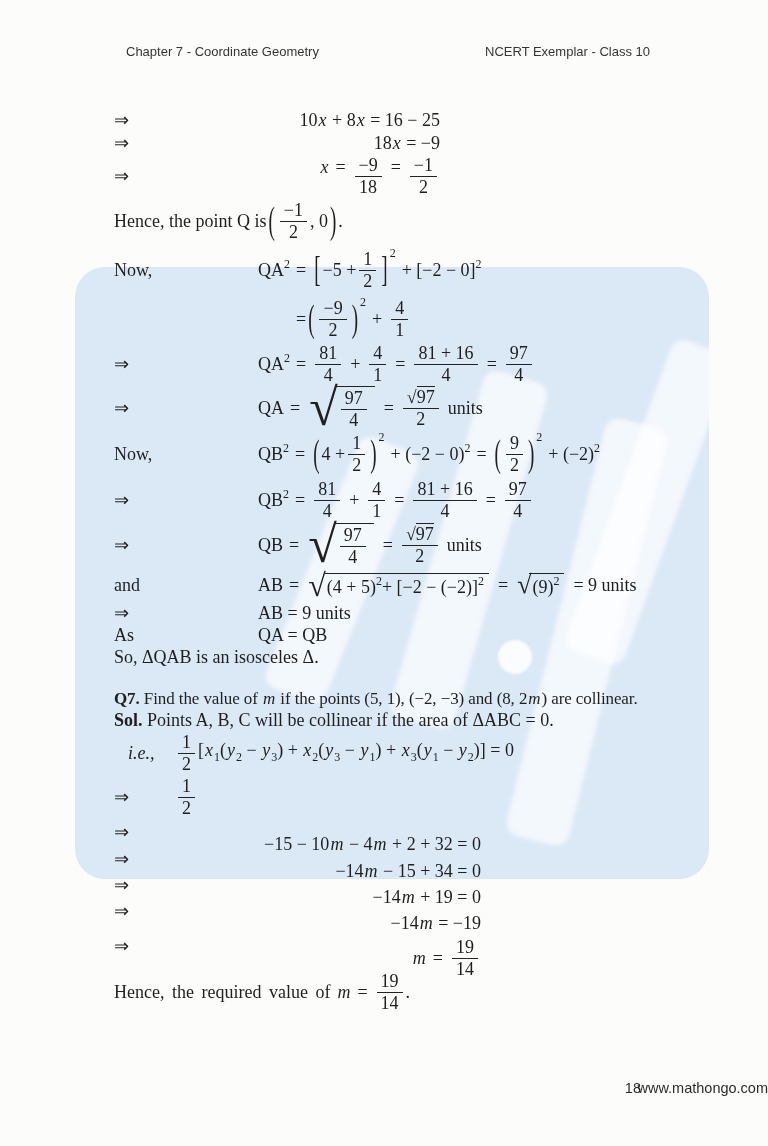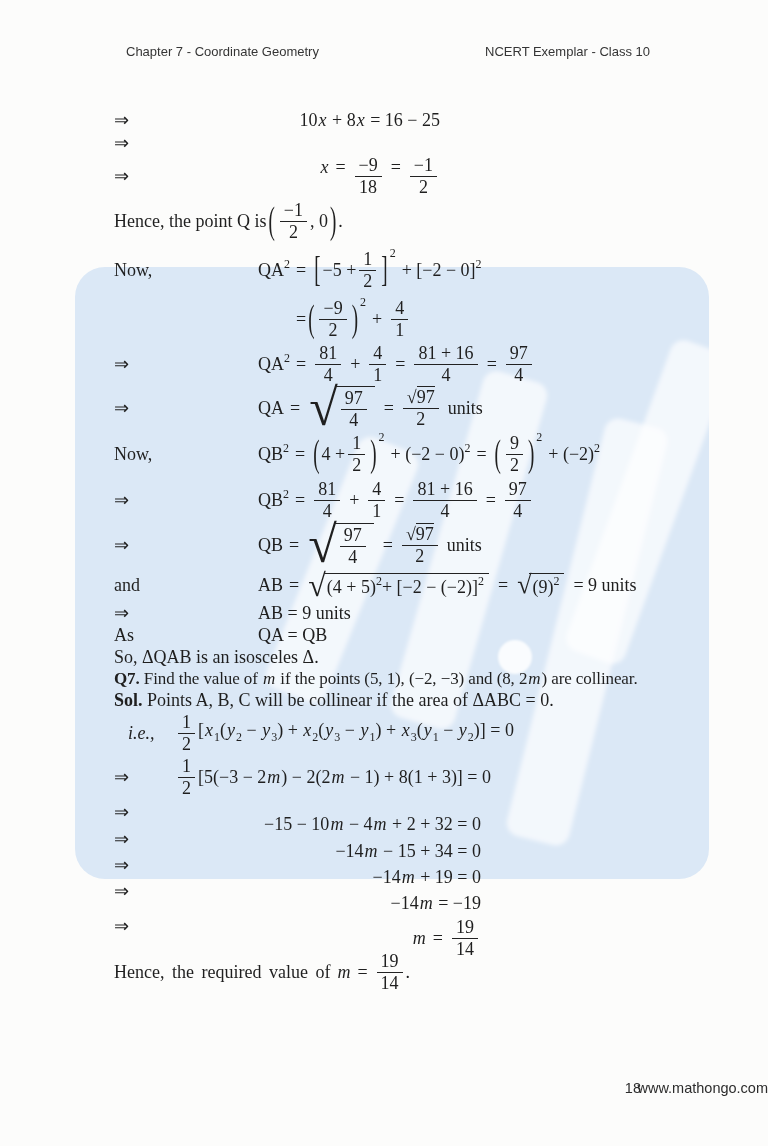--- a/index.html
+++ b/index.html
@@ -62,21 +62,21 @@
   .sqrt { display:inline-flex; align-items:stretch; margin:0 3px; flex:none; }
   .rad  { align-self:center; font-weight:400; }
   .rad.t { font-size:52px; line-height:40px; margin-right:-3px; }
   .rad.m { font-size:32px; line-height:24px; margin-right:-2px; }
   .rad.s { font-size:26px; line-height:20px; margin-right:-2px; }
   .vin  { border-top:1.5px solid #222; padding:2px 5px 0 3px; display:flex;
           align-items:center; }
   .ovl  { border-top:1.3px solid #222; }
   .bold { font-weight:700; }
   .it   { font-style:italic; }
-  .tight { font-size:17px; letter-spacing:-0.1px; }
+  .tight { font-size:17px; letter-spacing:-0.1px;margin-top:20px; }
   .wsp { word-spacing:3px; }
   sub { font-size:12px; }
   i { padding:0 1px; }
 </style>
 </head>
 <body>
 
 <div class="header">
   <span>Chapter 7 - Coordinate Geometry</span>
   <span>NCERT Exemplar - Class 10</span>
@@ -94,20 +94,23 @@
 
   <div class="row h23">
     <span class="leadA">⇒</span>
     <span class="eqA">
         <span>10<i>x</i> + 8<i>x</i> = 16 − 25</span>
       </span>
   </div>
 
   <div class="row h23">
     <span class="leadA">⇒</span>
+    <span class="eqA">
+        <span>18<i>x</i> = −9</span>
+      </span>
   </div>
 
   <div class="row h44">
     <span class="leadA">⇒</span>
     <span class="eqA">
       <span><i>x</i></span>
       <span class="op">=</span>
       <span class="frac">
           <span class="num">−9</span>
           <span class="den">18</span>
@@ -364,21 +367,20 @@
     </span>
   </div>
 
   <div class="row h44">
     <span class="leadC">⇒</span>
     <span class="eqB">
       <span class="frac">
           <span class="num">1</span>
           <span class="den">2</span>
         </span>
-      <span>[5(−3 − 2<i>m</i>) − 2(2<i>m</i> − 1) + 8(1 + 3)] = 0</span>
     </span>
   </div>
 
   <div class="row h26">
     <span class="leadC">⇒</span>
     <span class="eqD">
         <span>−15 − 10<i>m</i> − 4<i>m</i> + 2 + 32 = 0</span>
       </span>
   </div>
 

